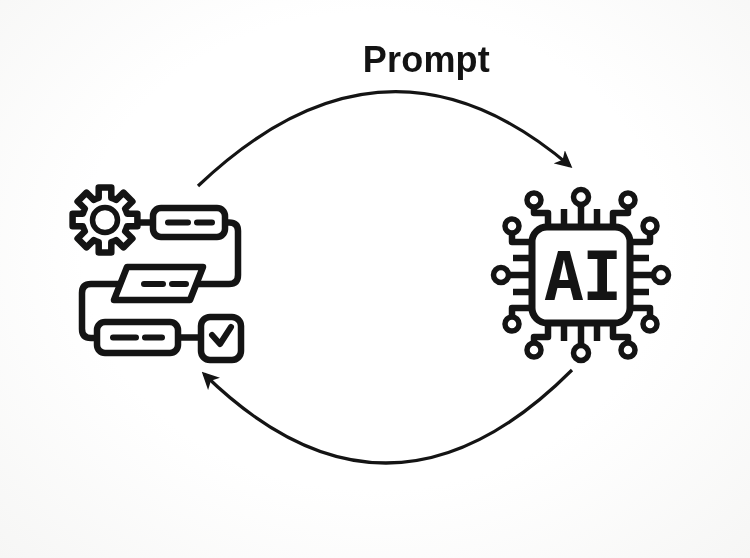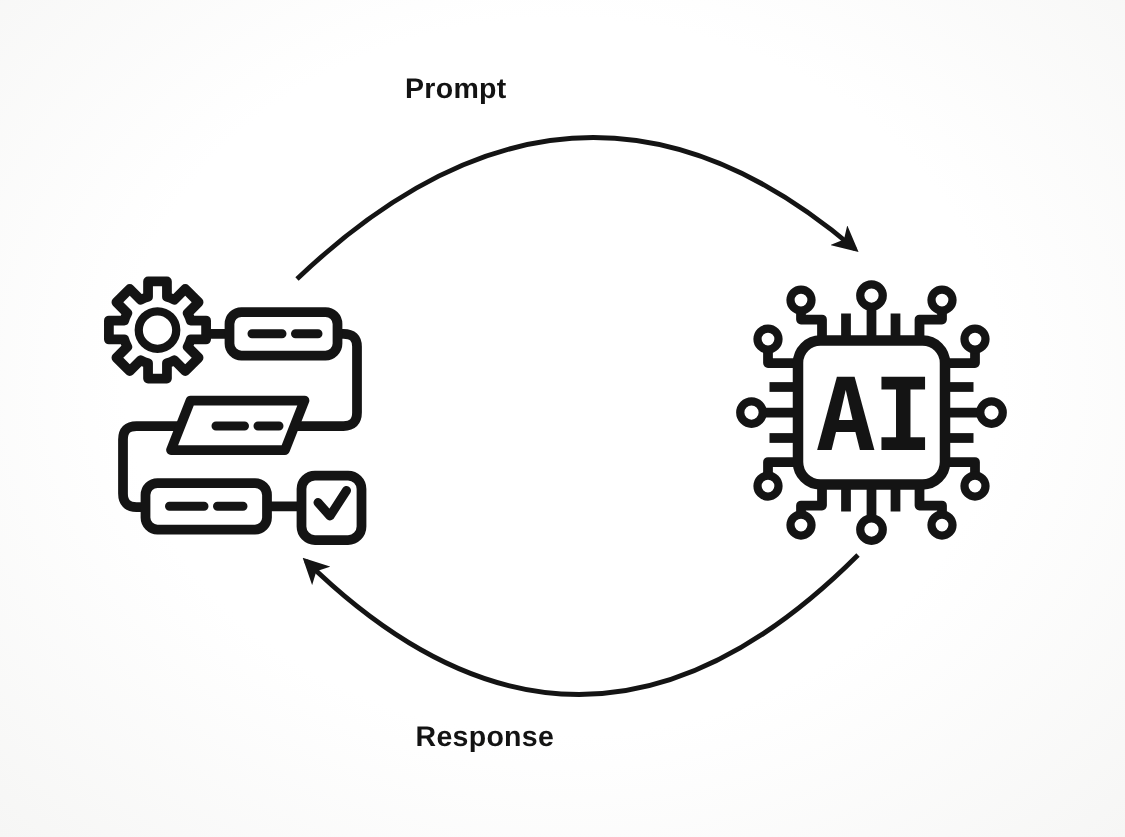--- a/index.html
+++ b/index.html
@@ -8,23 +8,23 @@
     position: relative;
     width: 750px;
     height: 558px;
     background: radial-gradient(ellipse at 50% 45%, #ffffff 55%, #f6f6f5 100%);
     overflow: hidden;
   }
   #canvas svg { position: absolute; left: 0; top: 0; }
   .flow-label {
     position: absolute;
     width: 220px;
-    text-align: left;
+    text-align: right;
     font-weight: bold;
-    font-size: 19px;
+    font-size: 36px;
     line-height: 30px;
     color: #131313;
     letter-spacing: 0.2px;
   }
   #label-prompt   { left: 270px; top: 45px; }
   #label-response { left: 277px; top: 477px; }
 
   
   .shape { fill: #ffffff; stroke: #141414; stroke-width: 6.5; stroke-linejoin: round; }
   .ln    { fill: none;    stroke: #141414; stroke-width: 6.5; stroke-linejoin: round; }
@@ -135,15 +135,14 @@
       <circle class="node" cx="650" cy="324" r="7"></circle>
 
       <rect class="chip-body" x="532" y="227" width="98" height="96" rx="15"></rect>
 
       <text class="chip-label" x="582" y="300" text-anchor="middle">AI</text>
     </g>
   </svg>
 
   <div id="label-prompt" class="flow-label">Prompt</div>
 
-  <div id="label-response" class="flow-label">Response</div>
 
 </div>
 
 </body></html>

